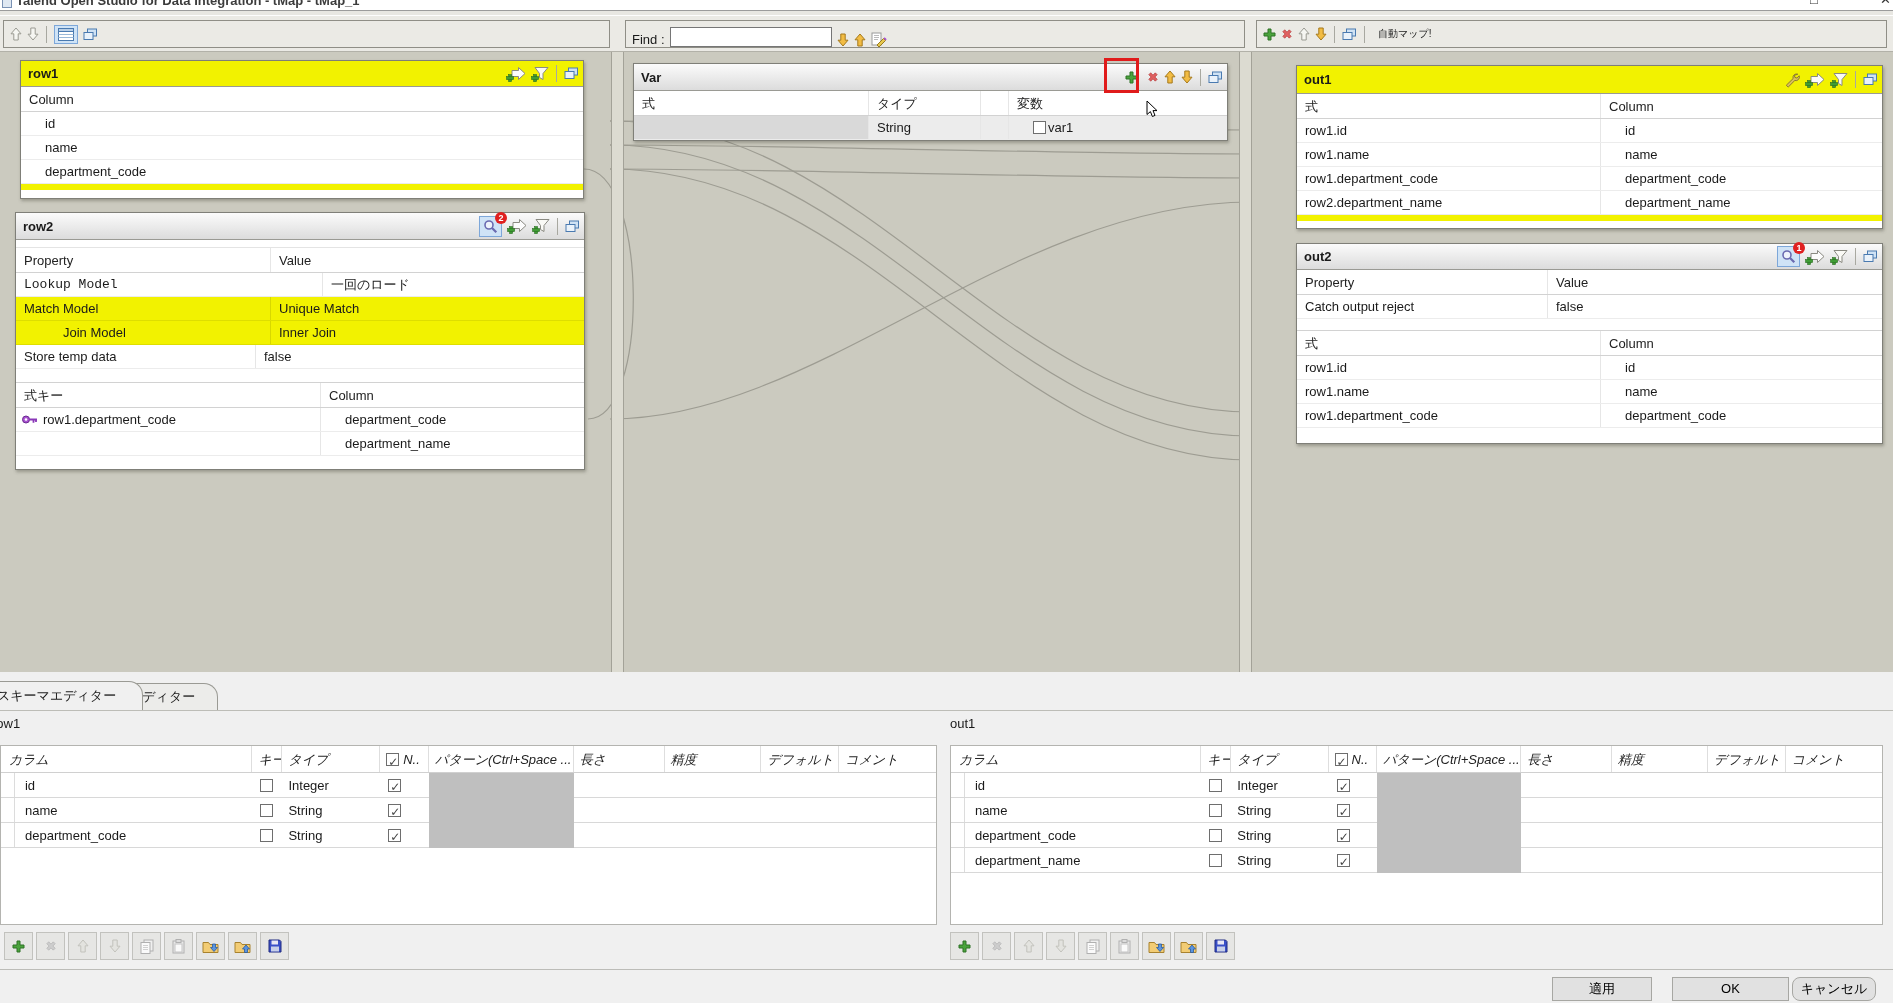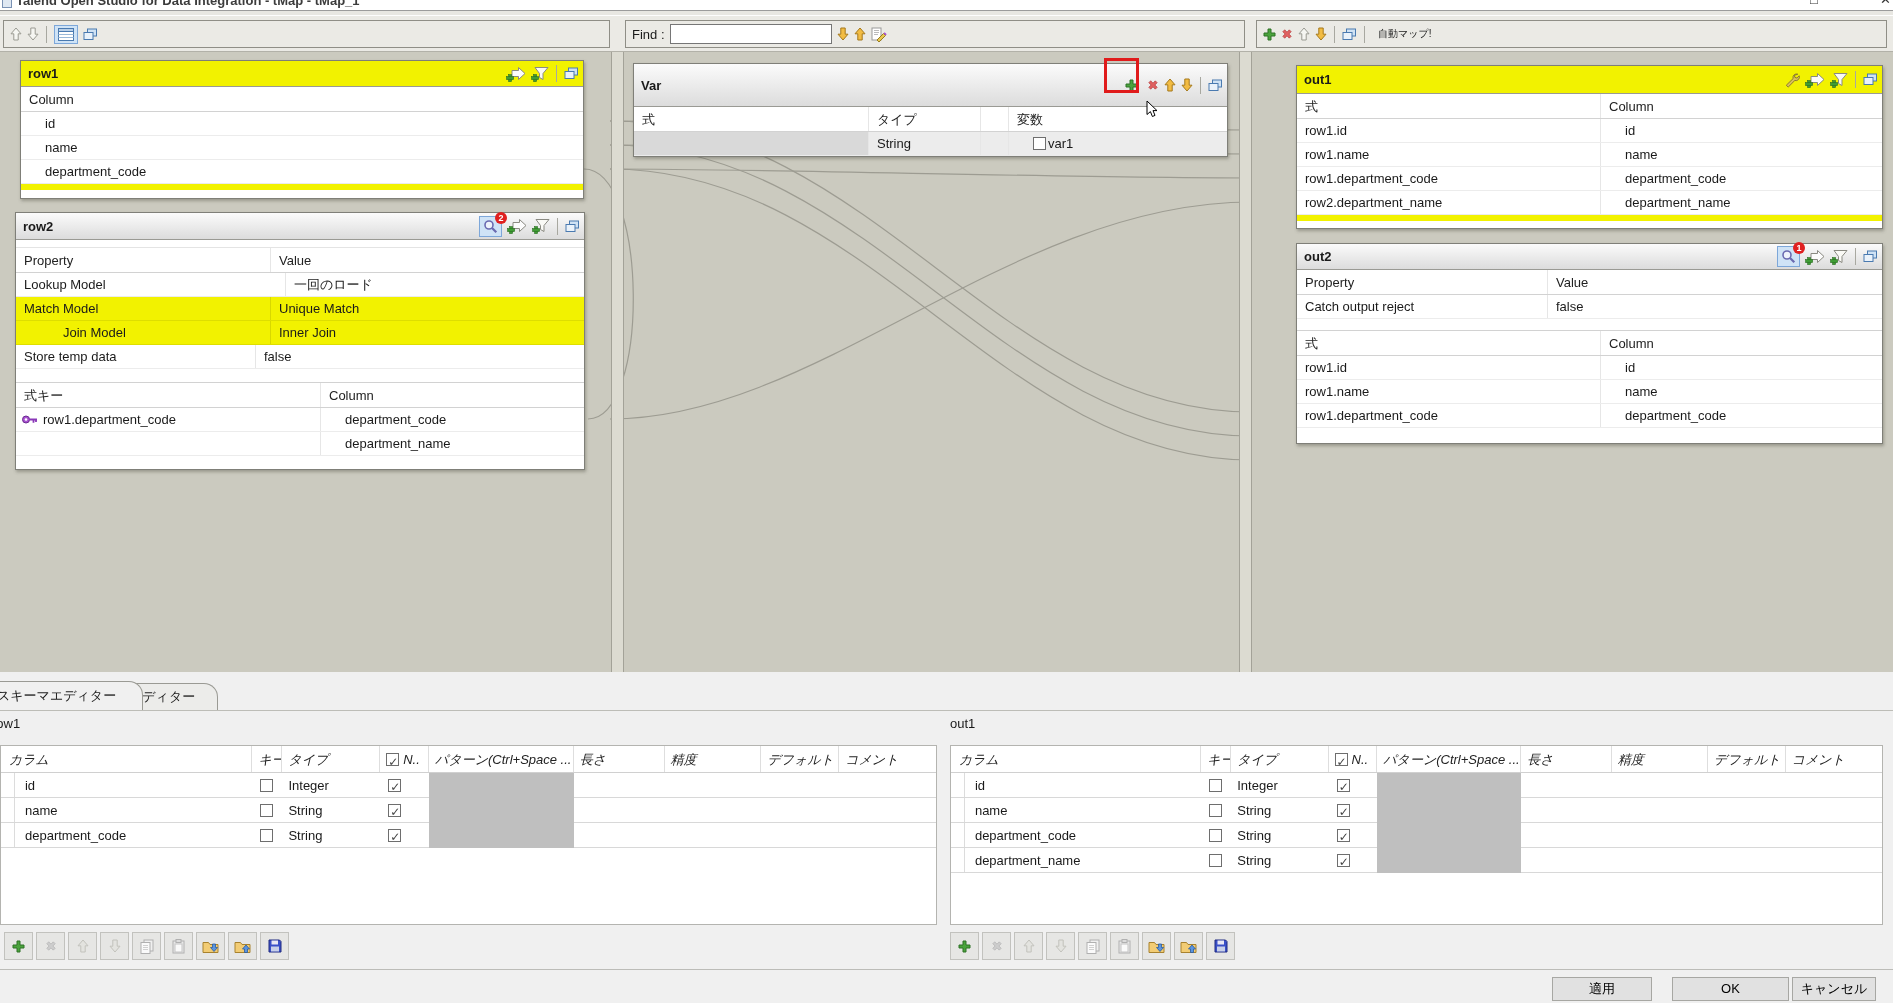--- a/index.html
+++ b/index.html
@@ -120,21 +120,21 @@
         </span>
       </span>
     <span class="ic">
         <svg width="15" height="13" viewBox="0 0 15 13">
           <rect x="4.5" y="1" width="9" height="7" fill="#cfe2f4" stroke="#4a7ab0"></rect>
           <rect x="1" y="4.5" width="9" height="7" fill="#eaf2fa" stroke="#4a7ab0"></rect>
         </svg>
       </span>
   </div>
 
-  <div class="toolbox" style="left:625px; width:620px;">
+  <div class="toolbox" style="left:625px; width:620px;align-items:flex-end;">
     <span class="findlabel">Find :</span>
     <input class="findinput" value="" style="">
     <span class="ic">
         <svg width="12" height="14" viewBox="0 0 12 14">
           <path d="M6 13 1 7.2h2.8V1h4.4v6.2H11Z" fill="#f2bc43" stroke="#a5791c"></path>
         </svg>
       </span>
     <span class="ic">
         <svg width="12" height="14" viewBox="0 0 12 14">
           <path d="M6 1 11 6.8H8.2V13H3.8V6.8H1Z" fill="#f2bc43" stroke="#a5791c"></path>
@@ -287,21 +287,21 @@
             </svg>
           </span>
       </span>
     </div>
     <div class="wstrip" style="height:8px; border-bottom:1px solid #e4e4e4;"></div>
     <div class="chead">
       <span class="cell b-r" style="width:255px;">Property</span>
       <span class="cell">Value</span>
     </div>
     <div class="trow">
-      <span class="cell b-r" style="width:270px;">Lookup Model</span>
+      <span class="cell b-r" style="width:307px;font-family:Liberation Mono, monospace;">Lookup Model</span>
       <span class="cell">一回のロード</span>
     </div>
     <div class="trow hl">
       <span class="cell b-r" style="width:255px; border-right-color:#d8d800;">Match Model</span>
       <span class="cell">Unique Match</span>
     </div>
     <div class="trow hl">
       <span class="cell b-r" style="width:255px; border-right-color:#d8d800;padding-left:47px;">Join Model</span>
       <span class="cell">Inner Join</span>
     </div>
@@ -328,21 +328,21 @@
       <span class="cell indent">department_code</span>
     </div>
     <div class="trow">
       <span class="cell b-r" style="width:305px;"></span>
       <span class="cell indent">department_name</span>
     </div>
     <div class="wstrip" style="height:13px;"></div>
   </div>
 
   <div class="maptable" style="left:633px; top:11px; width:595px;">
-    <div class="thead gray" style="height:43px;">
+    <div class="thead gray" style="height:27px;">
       <span>Var</span>
       <span class="ticons">
         <span class="ic" style="padding:2px 4px;">
             <svg width="13" height="13" viewBox="0 0 13 13">
               <path d="M5 1h3v4h4v3H8v4H5V8H1V5h4z" fill="#4aa33c" stroke="#2e7326"></path>
             </svg>
           </span>
         <span class="ic">
             <svg width="12" height="12" viewBox="0 0 13 13">
               <path d="M2 4l2-2 2.5 2.5L9 2l2 2-2.5 2.5L11 9l-2 2-2.5-2.5L4 11 2 9l2.5-2.5z" fill="#e06060" stroke="#b43c3c" stroke-width="0.8"></path>
@@ -812,14 +812,14 @@
             <rect x="3.5" y="1.5" width="6.5" height="4" fill="#e8e8f4"></rect>
             <rect x="3" y="7.5" width="8" height="5" fill="#c8d0e8"></rect>
           </svg>
         </span>
       </span>
   </div>
 
   <div class="footline"></div>
   <button class="dlgbtn" style="left:1552px; width:100px;">適用</button>
   <button class="dlgbtn" style="left:1672px; width:117px;">OK</button>
-  <button class="dlgbtn" style="left:1792px; width:84px;">キャンセル</button>
+  <button class="dlgbtn" style="left:1792px; width:84px;border-radius:8px;">キャンセル</button>
 </div>
 
 </body></html>

